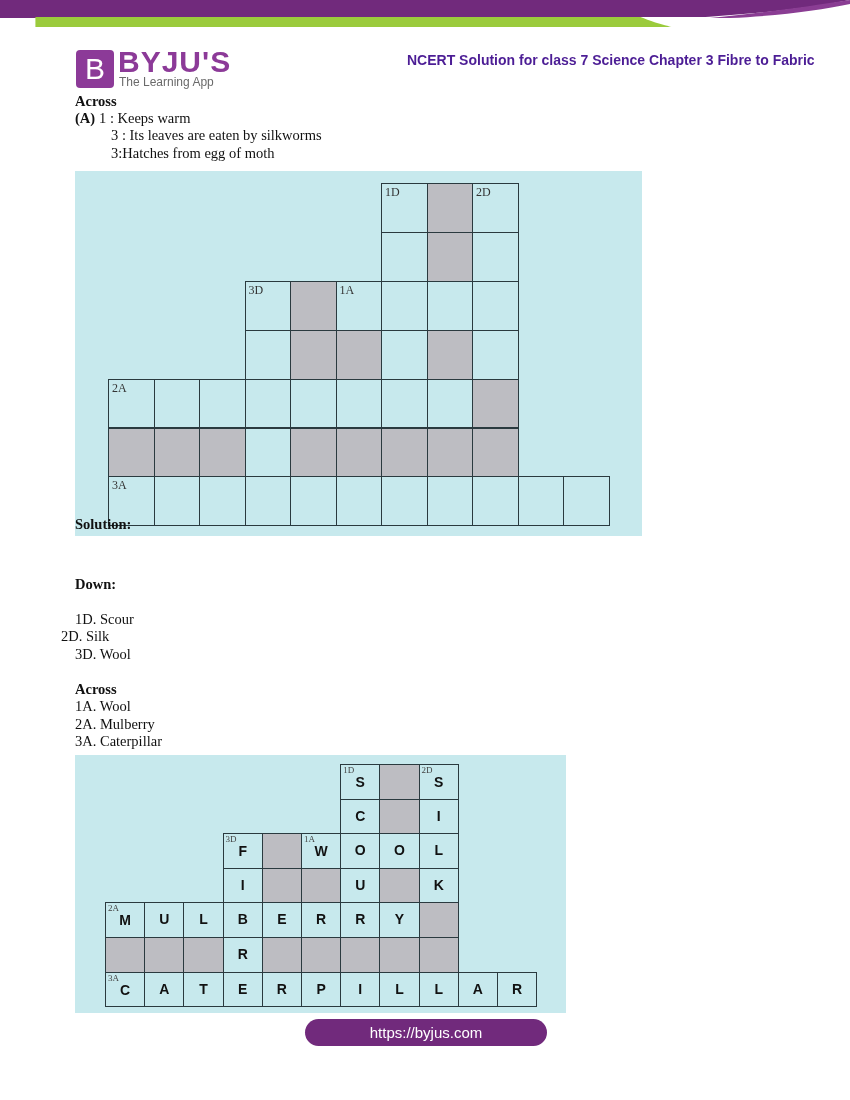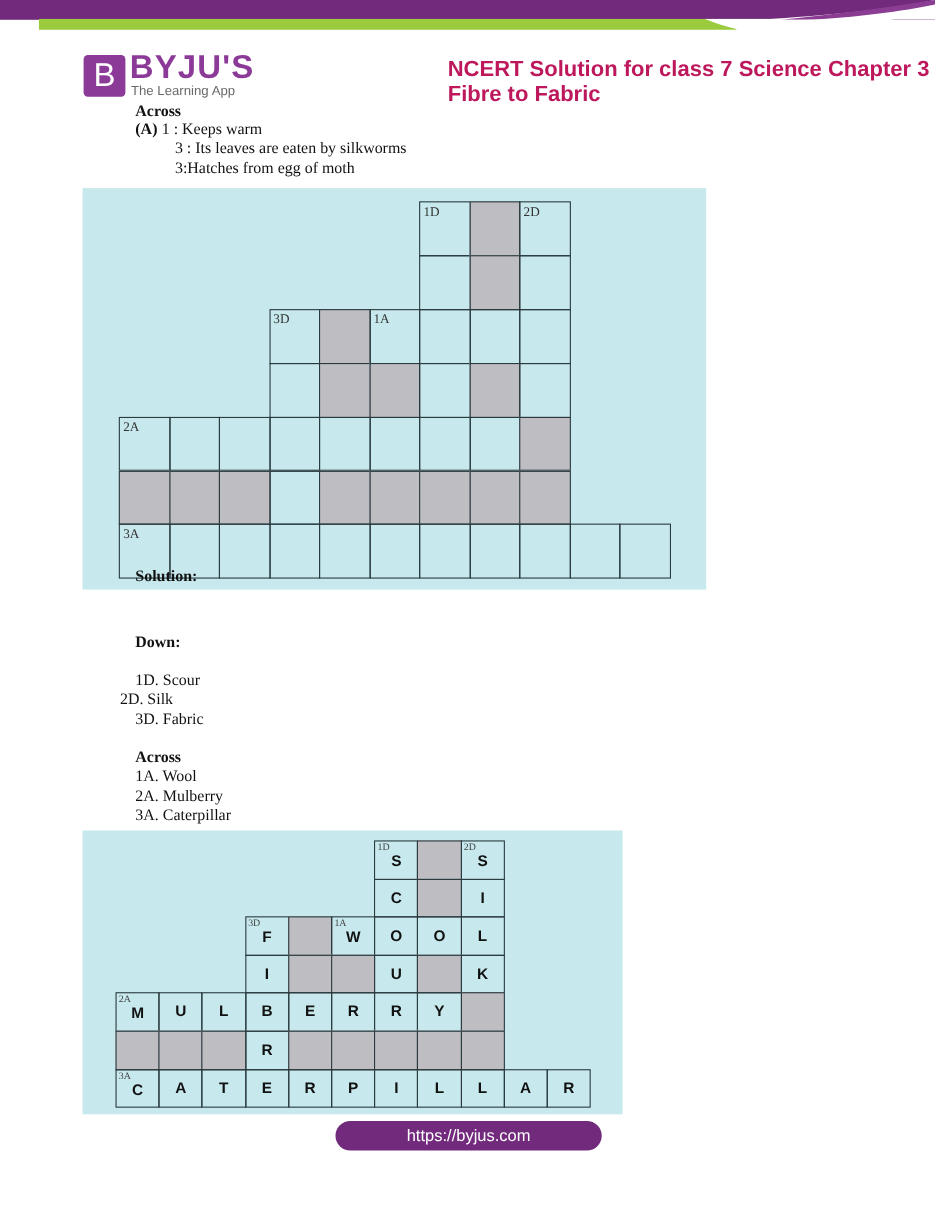--- a/index.html
+++ b/index.html
@@ -7,22 +7,22 @@
          font-family:"Liberation Serif", serif; color:#111; }
   .abs { position:absolute; }
   .band-purple { left:0; top:0; width:850px; height:18px; background:#712a7c; }
   .band-green { left:0; top:18px; width:850px; height:11px; }
   .logo-box { left:76px; top:50px; width:38px; height:38px; background:#8c3a98; border-radius:4px; }
   .logo-b { left:0; top:0; width:38px; height:38px; color:#fff; font-family:"Liberation Sans", sans-serif;
             font-size:30px; line-height:38px; text-align:center; font-weight:normal; }
   .logo-name { left:118px; top:47px; font-family:"Liberation Sans", sans-serif; font-size:30px; font-weight:bold;
                color:#8c3a98; letter-spacing:1px; line-height:30px; }
   .logo-tag { left:119px; top:76px; font-family:"Liberation Sans", sans-serif; font-size:12px; color:#6a6a6a; line-height:13px; }
-  .doc-title { left:407px; top:52px; font-family:"Liberation Sans", sans-serif; font-size:20px; font-weight:bold; color:#be185d; }
-  .txt { font-size:14.5px; line-height:17px; white-space:nowrap;margin-left:48px; }
+  .doc-title { left:407px; top:52px; font-family:"Liberation Sans", sans-serif; font-size:14px; font-weight:bold; color:#4c1d95; }
+  .txt { font-size:14.5px; line-height:17px; white-space:nowrap; }
   .bold { font-weight:bold; }
   .puzzle-bg { background:#c7e9ed; }
   .cell { position:absolute; box-sizing:border-box; border:1px solid #2a3a3f; }
   .cell.white { background:transparent; }
   .cell.gray { background:#bdbdc2; }
   .cell .lbl { position:absolute; left:3px; top:2px; font-family:"Liberation Serif", serif; font-size:12px; color:#333; line-height:12px;text-align:right; }
   .cell .sm { font-size:9px; left:2px; top:1px; line-height:9px; color:#444; }
   .cell .ans { position:absolute; left:0; right:0; text-align:center; font-family:"Liberation Sans", sans-serif;
                font-weight:bold; font-size:14px; color:#111; }
   .footer-pill { left:305px; top:1019px; width:242px; height:27px; background:#712a7c; border-radius:14px;
@@ -113,21 +113,21 @@
     <div class="cell white" style="left: 351.5px; top: 305.4px; width: 46.5px; height: 49.9px;"></div>
     <div class="cell white" style="left: 397px; top: 305.4px; width: 46.5px; height: 49.9px;"></div>
     <div class="cell white" style="left: 442.5px; top: 305.4px; width: 46.5px; height: 49.9px;"></div>
     <div class="cell white" style="left: 488px; top: 305.4px; width: 46.5px; height: 49.9px;"></div>
   </div>
 
 <div class="abs txt bold" style="left:75px;top:516px;">Solution:</div>
 <div class="abs txt bold" style="left:75px;top:576px;">Down:</div>
 <div class="abs txt" style="left:75px;top:611px;text-align:center;">1D. Scour</div>
 <div class="abs txt" style="left:61px;top:628px;">2D. Silk</div>
-<div class="abs txt" style="left:75px;top:646px;">3D. Fabric</div>
+<div class="abs txt" style="left:75px;top:646px;">3D. Wool</div>
 <div class="abs txt bold" style="left:75px;top:681px;">Across</div>
 <div class="abs txt" style="left:75px;top:698px;">1A. Wool</div>
 <div class="abs txt" style="left:75px;top:716px;">2A. Mulberry</div>
 <div class="abs txt" style="left:75px;top:733px;">3A. Caterpillar</div>
 
 <div class="abs puzzle-bg" id="puzzle-solved" style="left:75px;top:755px;width:491px;height:258px;">
     <div class="cell white" style="left: 265.2px; top: 9px; width: 40.2px; height: 35.6px;">
       <span class="lbl sm">1D</span>
       <span class="ans" style="top: 9px;">S</span>
     </div>

